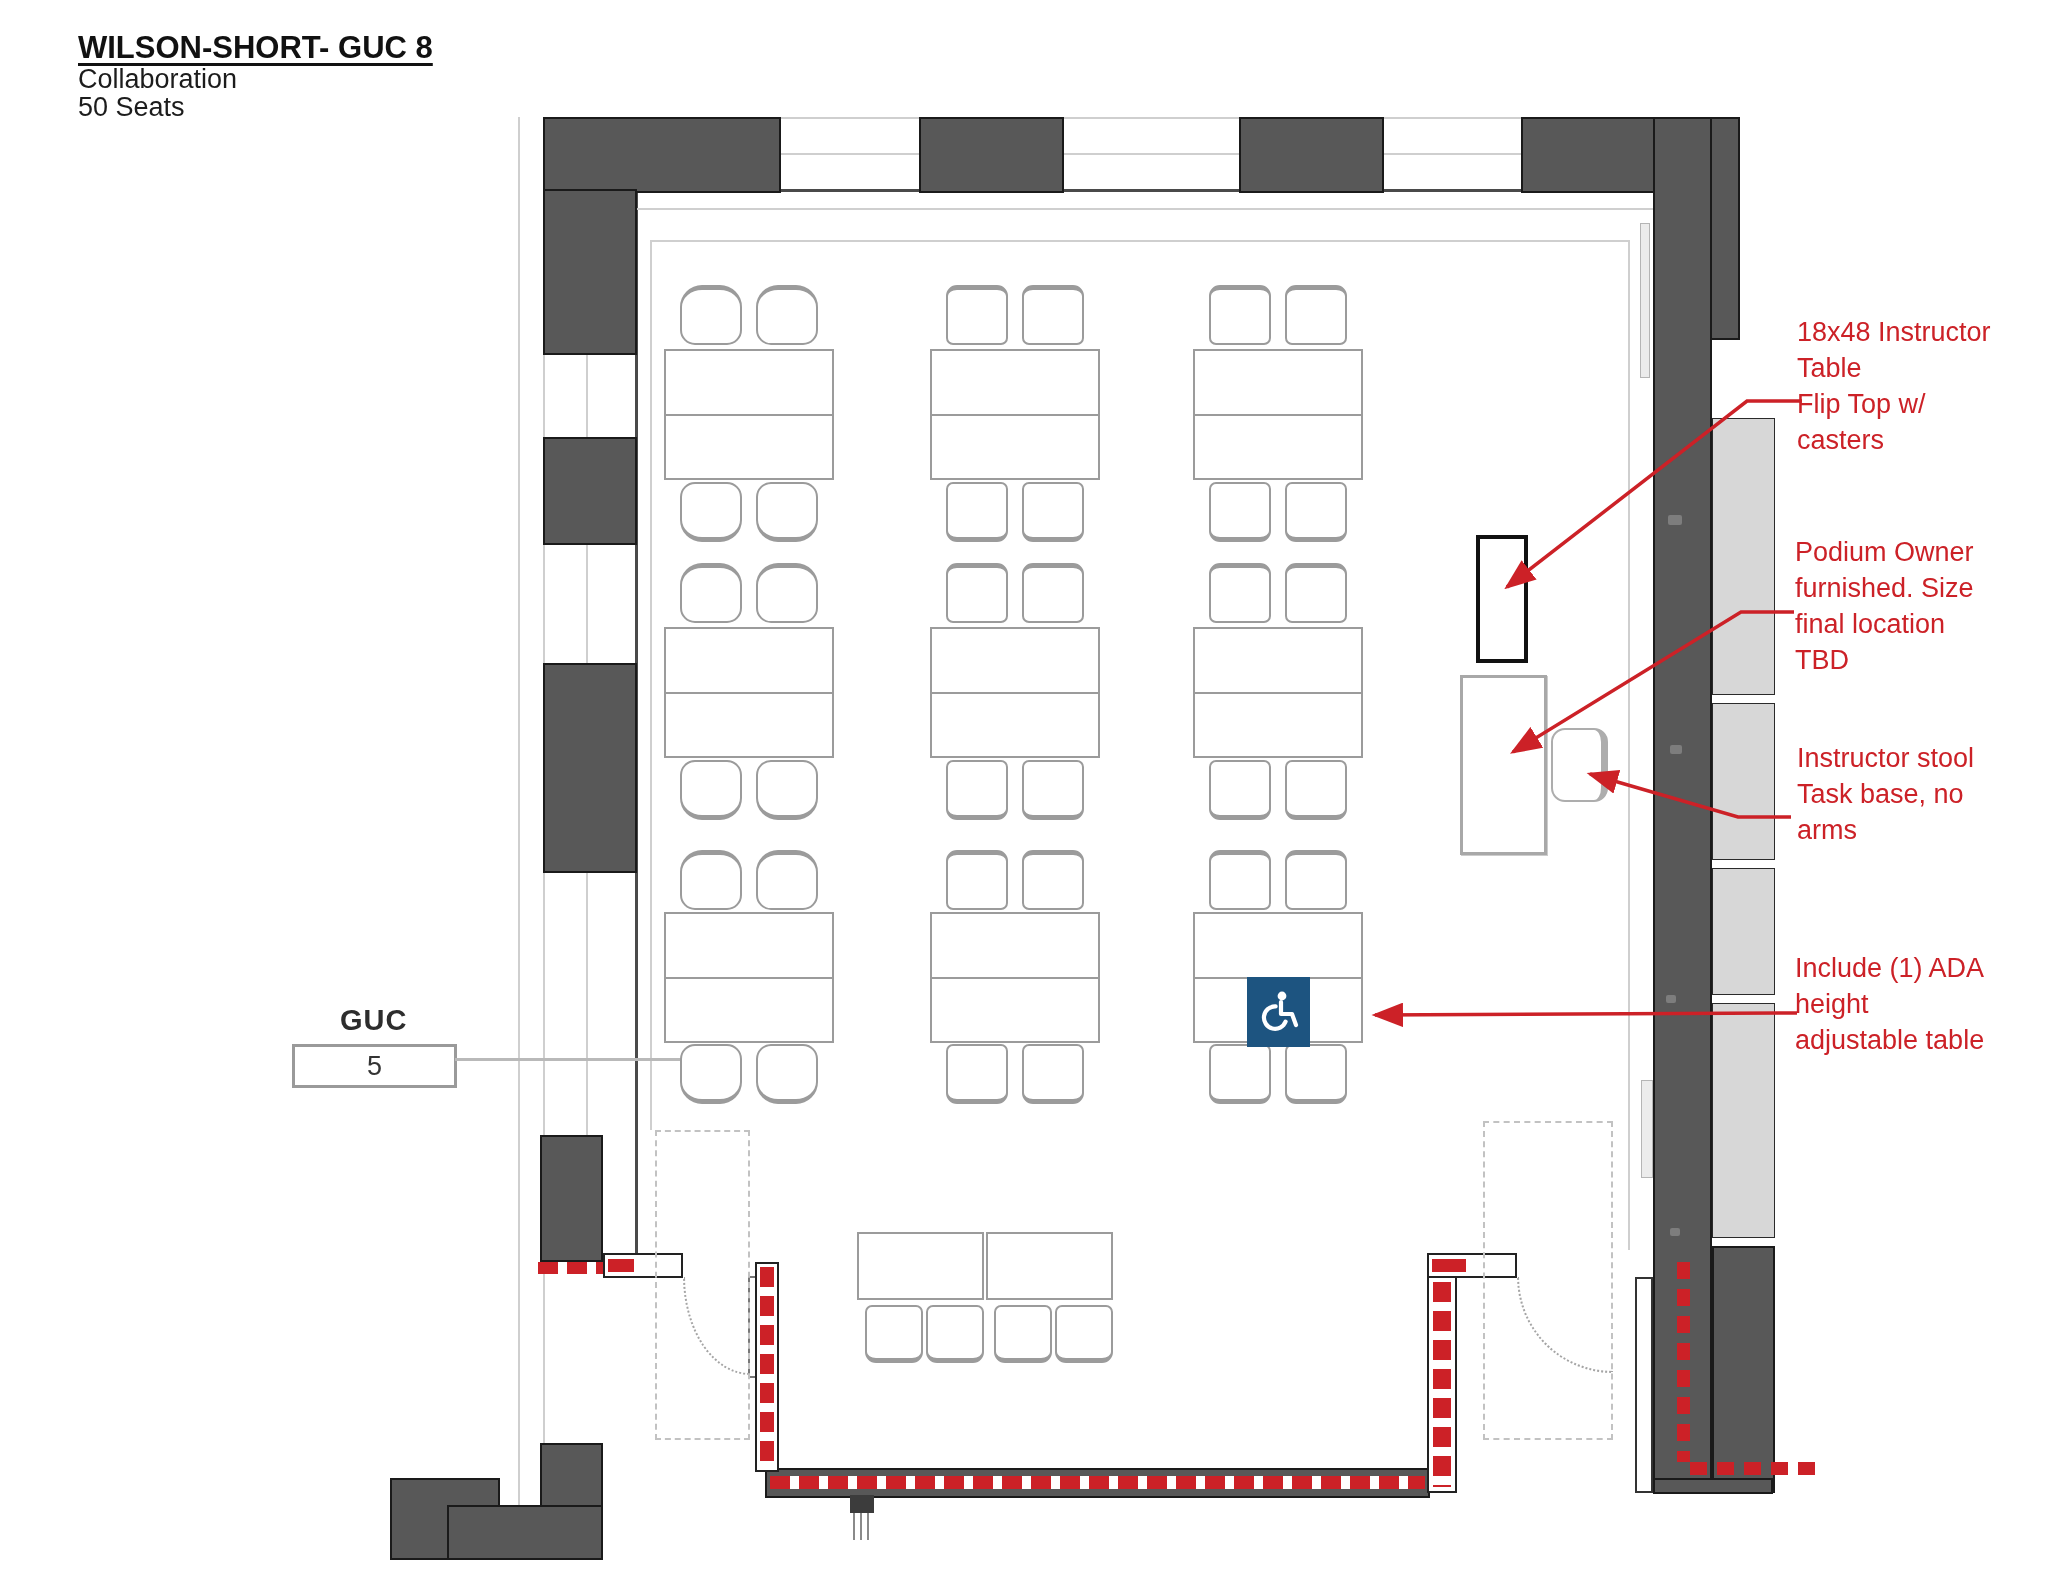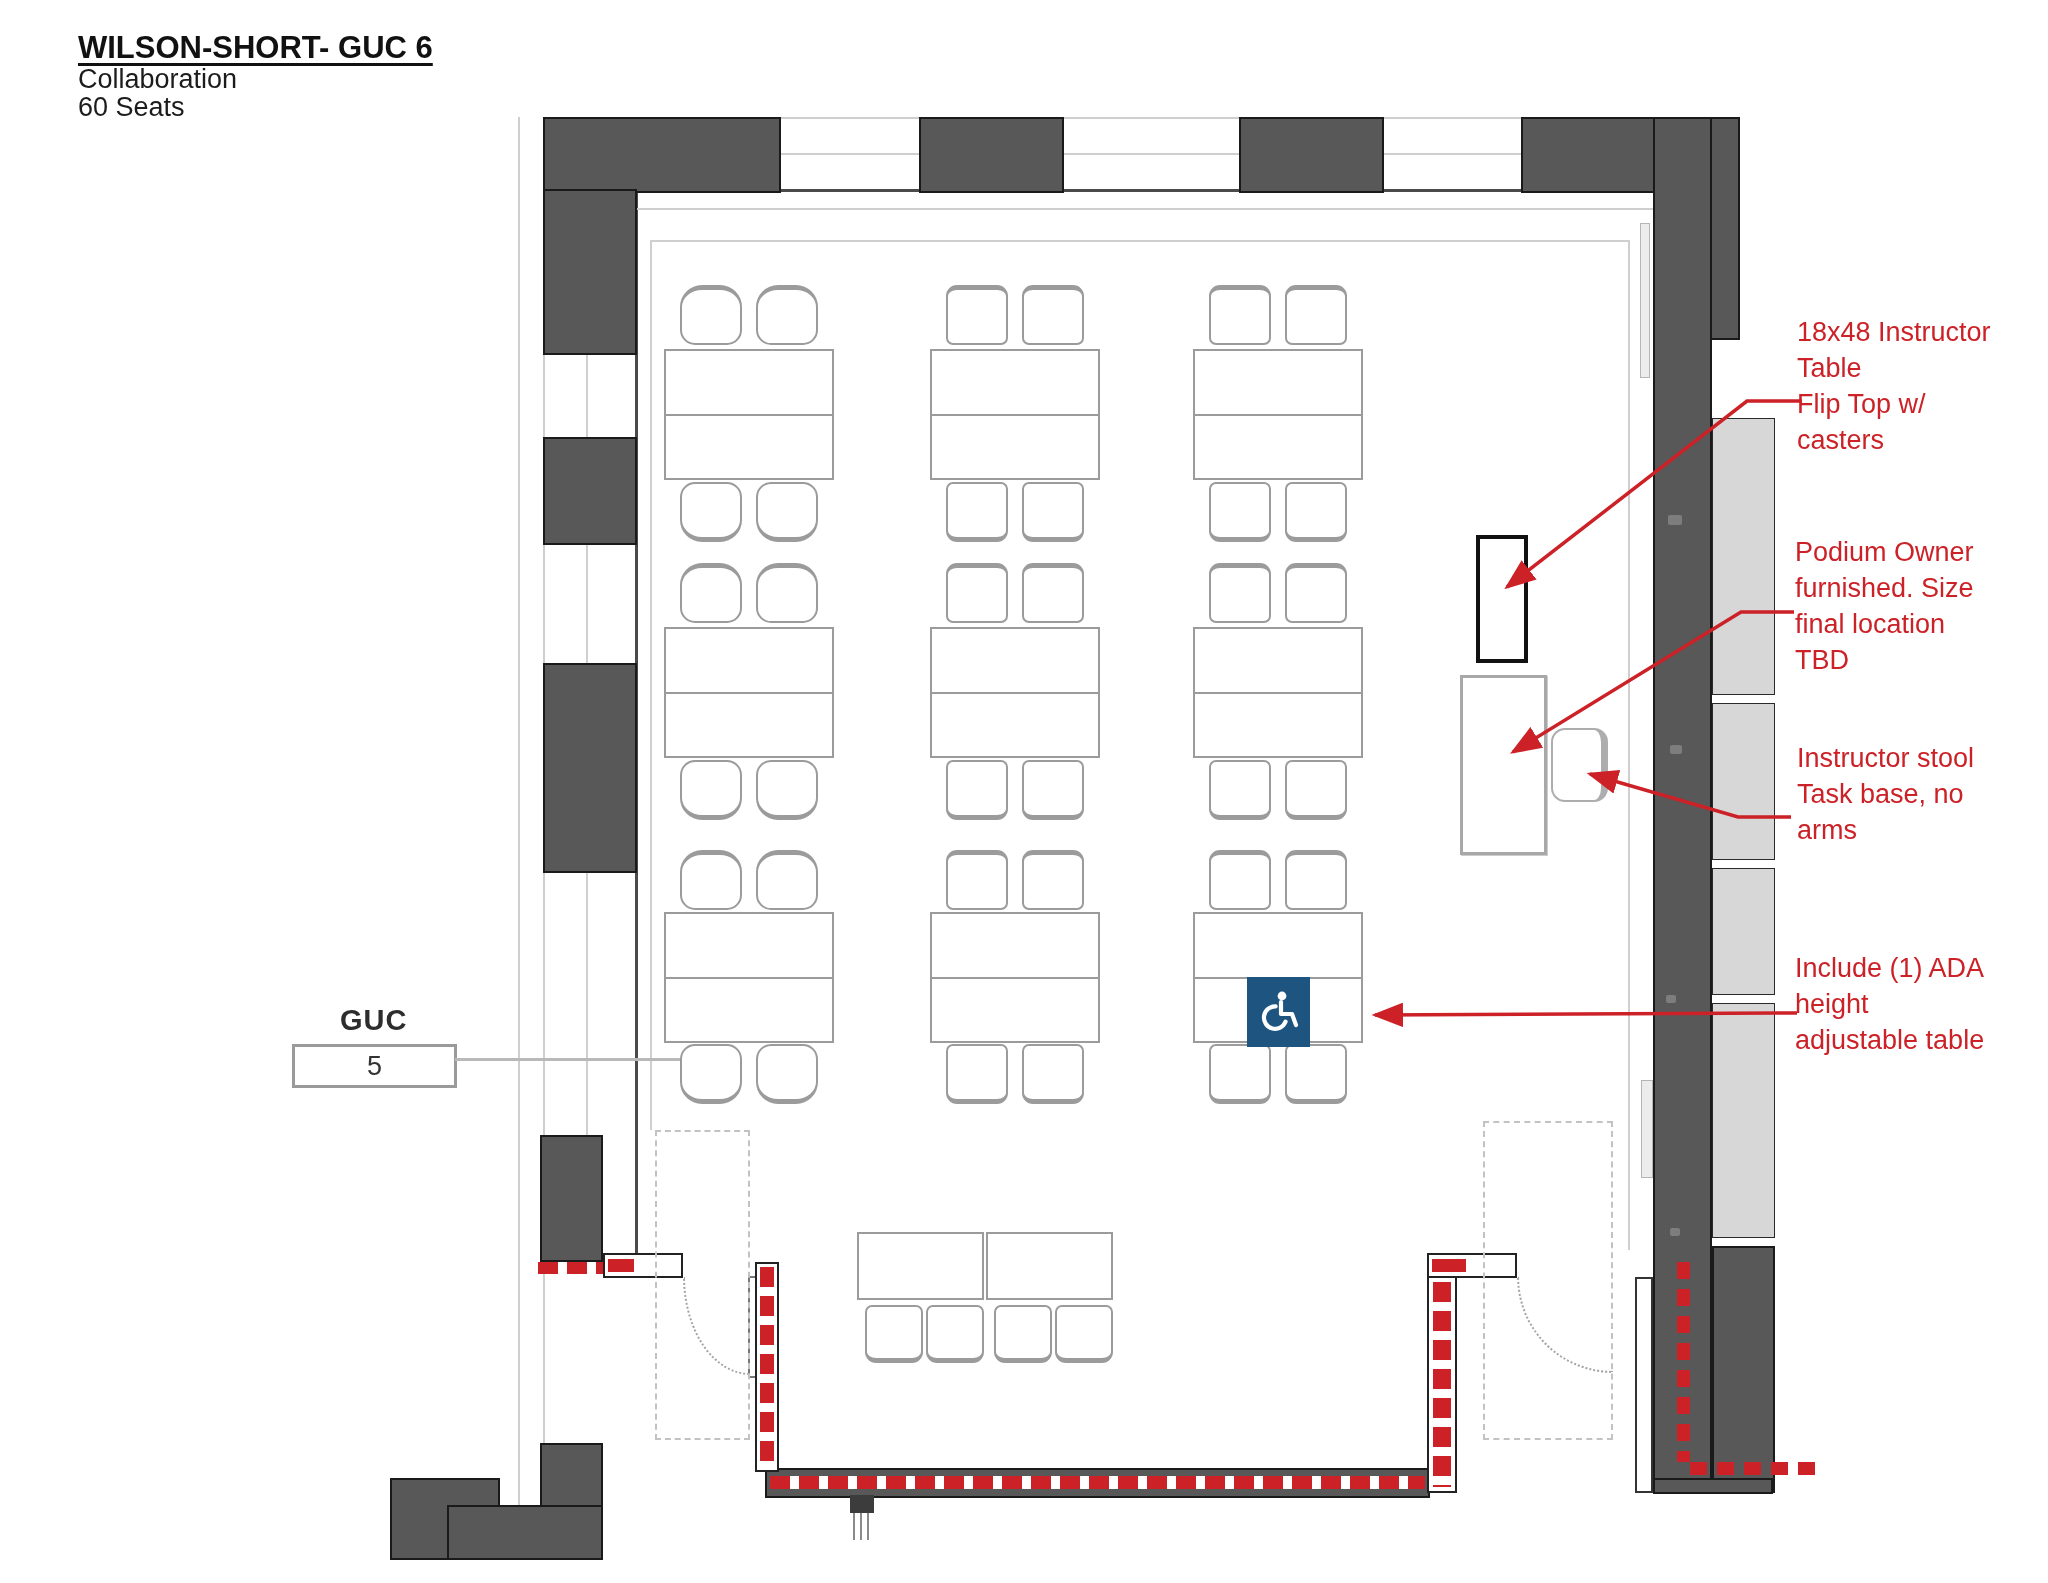--- a/index.html
+++ b/index.html
@@ -67,23 +67,23 @@
   .ann2{left:1795px;top:534px;}
   .ann3{left:1797px;top:740px;}
   .ann4{left:1795px;top:950px;}
   svg.arrows{position:absolute;left:0;top:0;pointer-events:none;}
 </style>
 </head>
 <body>
 
 <div id="page">
 
-  <div class="abs title1">WILSON-SHORT- GUC 6</div>
+  <div class="abs title1">WILSON-SHORT- GUC 8</div>
   <div class="abs title2">Collaboration</div>
-  <div class="abs title3">60 Seats</div>
+  <div class="abs title3">50 Seats</div>
 
   <div class="abs thinline" style="left:543px;top:117px;width:1124px;height:2px"></div>
   <div class="abs thinline" style="left:543px;top:153px;width:1124px;height:2px"></div>
   <div class="abs darkline" style="left:543px;top:189px;width:1124px;height:2.5px"></div>
 
   <div class="abs thinline" style="left:518px;top:117px;width:1.5px;height:1438px"></div>
   <div class="abs thinline" style="left:543px;top:117px;width:2px;height:1438px"></div>
   <div class="abs thinline" style="left:586px;top:117px;width:2px;height:1145px"></div>
   <div class="abs darkline" style="left:635px;top:191px;width:2.5px;height:1071px"></div>
 

